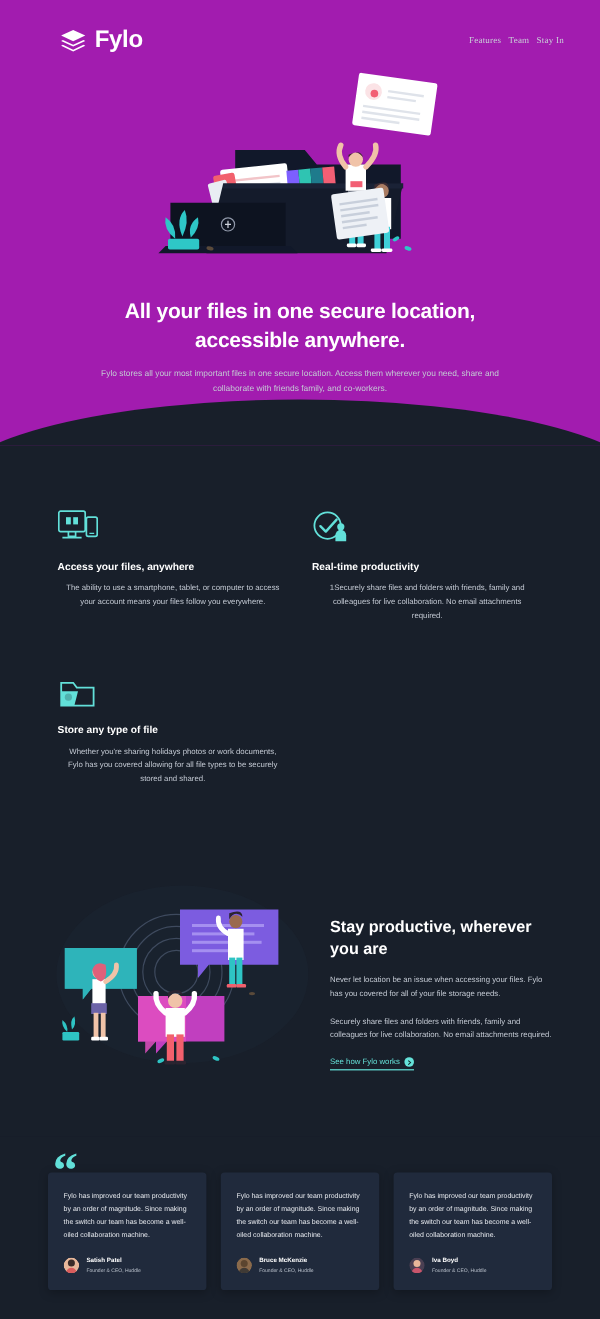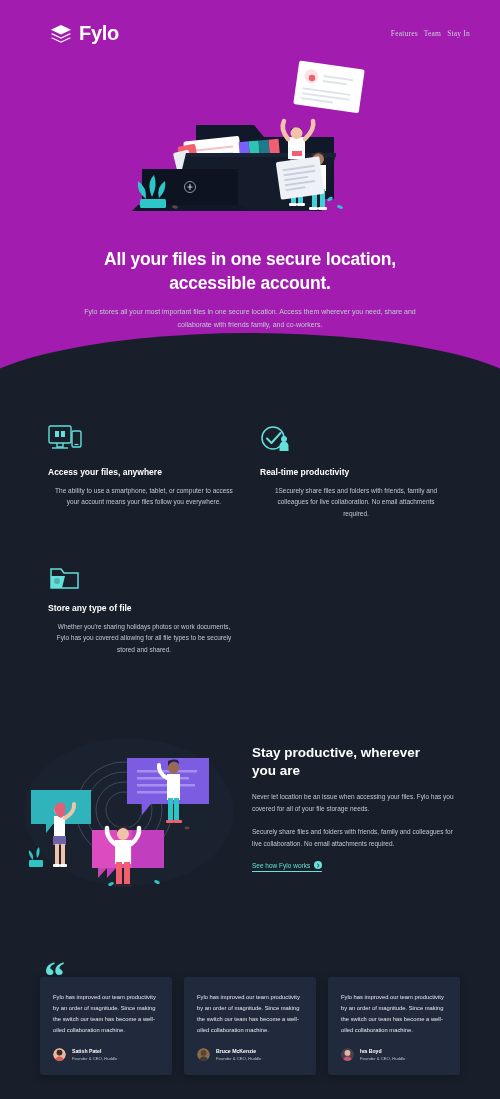--- a/index.html
+++ b/index.html
@@ -72,22 +72,22 @@
     padding:50px 48px 55px 48px;
   }
   .feature{ text-align:center; display:flex; flex-direction:column; align-items:flex-start; }
   .feature-icon{ height:34px; display:flex; align-items:flex-end; justify-content:center; }
   .feature-title{ margin-top:12px; font-size:8.5px; font-weight:bold; color:#fff; }
   .feature-desc{ margin-top:8px; font-size:6.5px; line-height:1.75; color:#c3c9d3; padding:0 6px; }
 
   
   .productive{
     background:#181F2A;
-    display:flex; align-items:flex-start; gap:18px;
-    padding:22px 40px 55px 19px;
+    display:flex; align-items:flex-end; gap:18px;
+    padding:22px 40px 55px 42px;
   }
   .productive-art{ width:215px; flex:none; }
   .productive-art svg{ display:block; width:100%; height:auto; }
   .productive-copy{ flex:1; padding-top:12px; }
   .productive-title{ font-size:13.5px; font-weight:bold; line-height:1.35; color:#fff; }
   .productive-p{ margin-top:11px; font-size:6.5px; line-height:1.8; color:#c3c9d3; }
   .productive-link{
     display:inline-flex; align-items:center; gap:4px;
     margin-top:12px; color:#65E2D9; font-size:6.5px;
     border-bottom:1px solid #65E2D9; padding-bottom:2px; text-decoration:none;
@@ -235,21 +235,21 @@
 
           <ellipse cx="330" cy="152" rx="3" ry="1.6" fill="#2ec7c7" transform="rotate(-30 330 152)"></ellipse>
           <ellipse cx="340" cy="160" rx="3" ry="1.6" fill="#2ec7c7" transform="rotate(20 340 160)"></ellipse>
           <ellipse cx="175" cy="160" rx="3" ry="1.6" fill="#5a4a3a" transform="rotate(12 175 160)"></ellipse>
         </svg>
       </div>
 
       <div class="hero-copy">
         <h1 class="hero-title">
           <span>All your files in one secure location,</span><br>
-          <span>accessible account.</span>
+          <span>accessible anywhere.</span>
         </h1>
         <p class="hero-sub">Fylo stores all your most important files in one secure location. Access them wherever you need, share and collaborate with friends family, and co-workers.</p>
       </div>
     </div>
   </section>
 
   <section class="features">
 
     <div class="feature">
       <div class="feature-icon">

